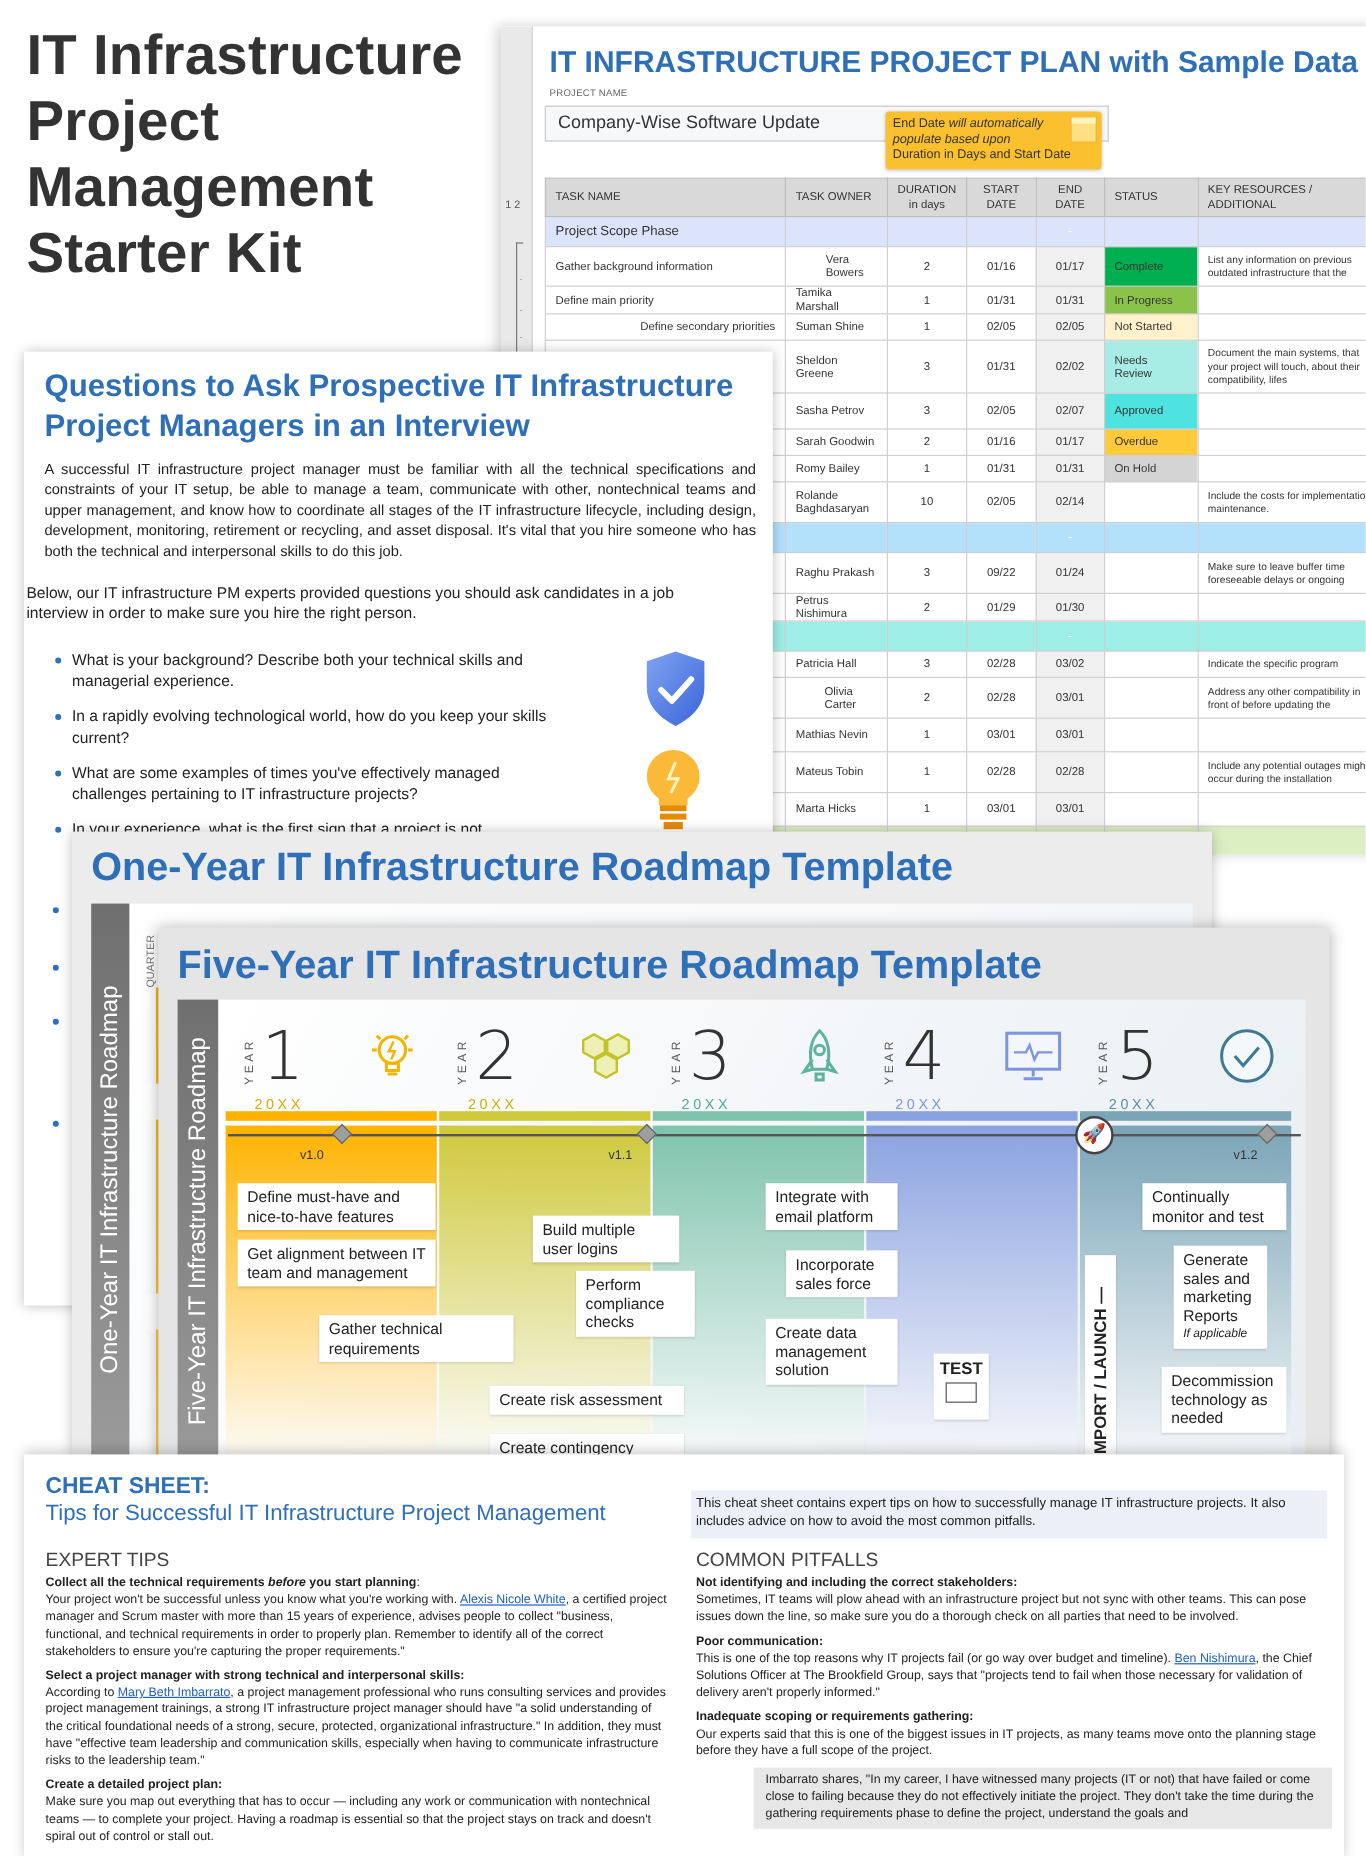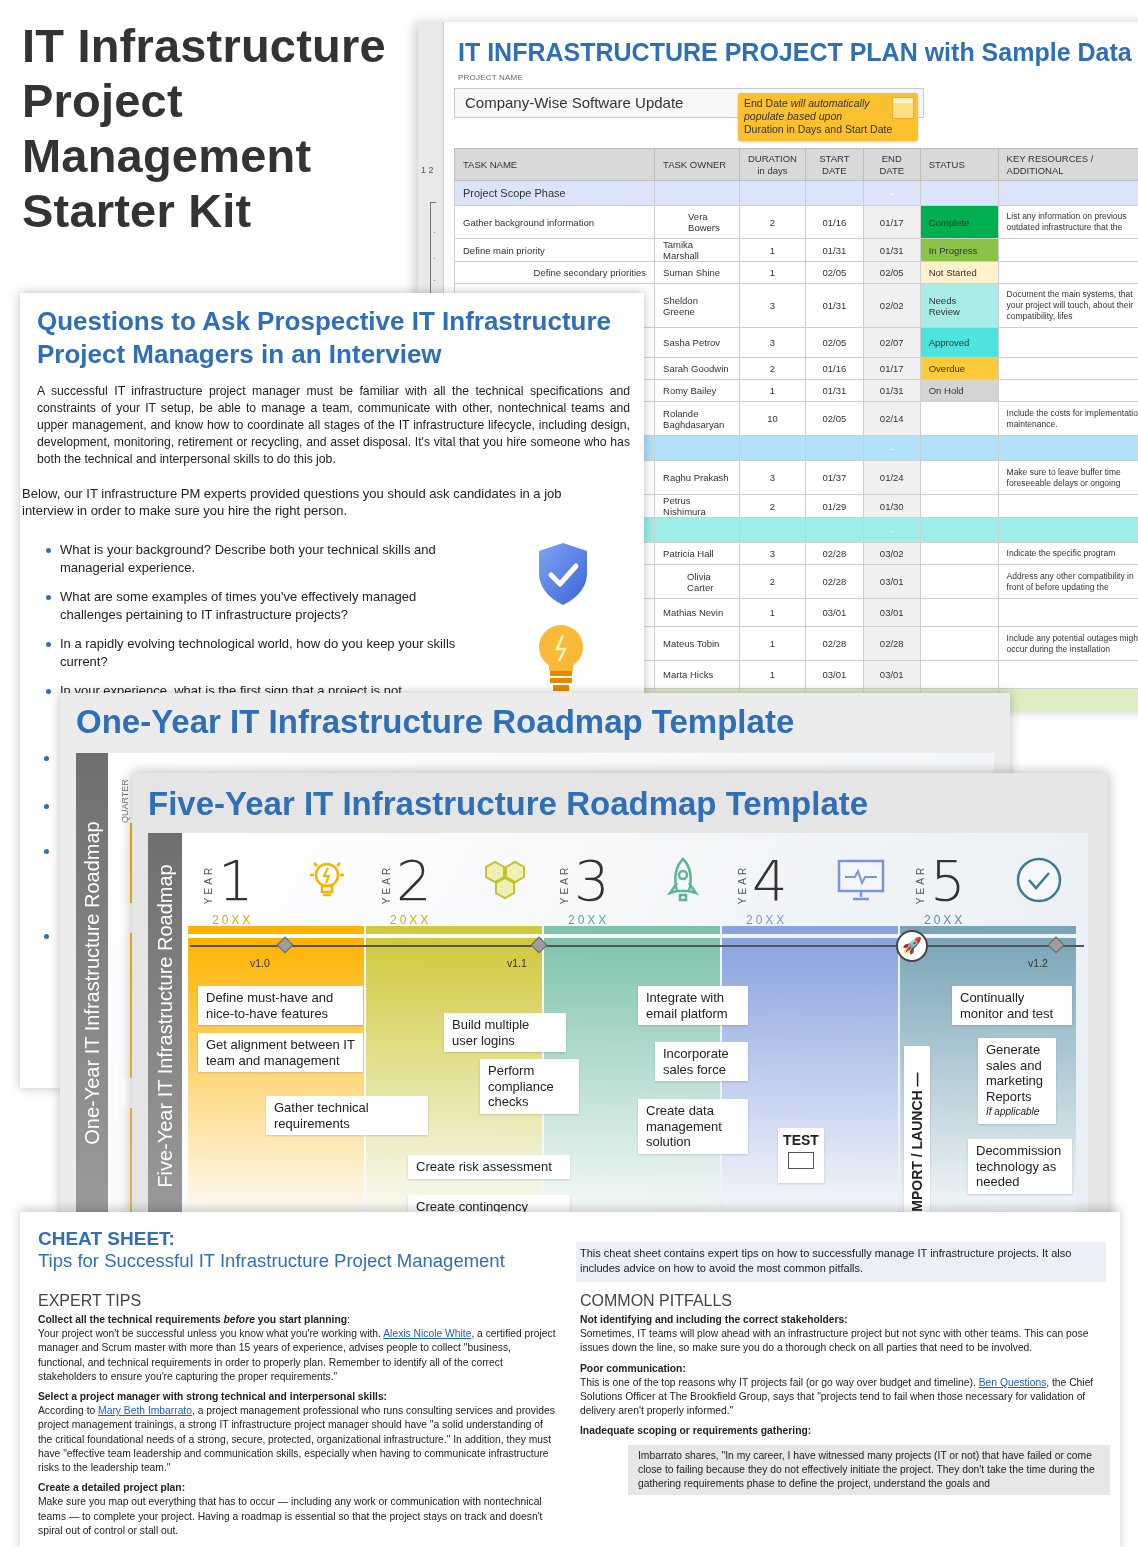--- a/index.html
+++ b/index.html
@@ -222,21 +222,21 @@
           <td style="background: rgb(179, 224, 251);"></td>
           <td style="background: rgb(179, 224, 251);"></td>
           <td class="dash" style="background: rgb(179, 224, 251);">-</td>
           <td style="background: rgb(179, 224, 251);"></td>
           <td style="background: rgb(179, 224, 251);"></td>
         </tr>
         <tr>
           <td style="height: 34px;"></td>
           <td style="height: 34px;">Raghu Prakash</td>
           <td class="c" style="height: 34px;">3</td>
-          <td class="c" style="height: 34px;">01/37</td>
+          <td class="c" style="height: 34px;">09/22</td>
           <td class="end" style="height: 34px;">01/24</td>
           <td style="height: 34px;"></td>
           <td style="height: 34px; font-size: 8.5px; white-space: normal;">Make sure to leave buffer time foreseeable delays or ongoing</td>
         </tr>
         <tr>
           <td style="height: 22px;"></td>
           <td style="height: 22px;">Petrus Nishimura</td>
           <td class="c" style="height: 22px;">2</td>
           <td class="c" style="height: 22px;">01/29</td>
           <td class="end" style="height: 22px;">01/30</td>
@@ -309,22 +309,22 @@
       </tbody>
   </table>
 </section>
 
 <section class="questions">
   <h2 class="q-title">Questions to Ask Prospective IT Infrastructure Project Managers in an Interview</h2>
   <p class="q-intro">A successful IT infrastructure project manager must be familiar with all the technical specifications and constraints of your IT setup, be able to manage a team, communicate with other, nontechnical teams and upper management, and know how to coordinate all stages of the IT infrastructure lifecycle, including design, development, monitoring, retirement or recycling, and asset disposal. It's vital that you hire someone who has both the technical and interpersonal skills to do this job.</p>
   <p class="q-intro2">Below, our IT infrastructure PM experts provided questions you should ask candidates in a job interview in order to make sure you hire the right person.</p>
   <ul class="q-list">
     <li>What is your background? Describe both your technical skills and managerial experience.</li>
+    <li>In a rapidly evolving technological world, how do you keep your skills current?</li>
     <li>What are some examples of times you've effectively managed challenges pertaining to IT infrastructure projects?</li>
-    <li>In a rapidly evolving technological world, how do you keep your skills current?</li>
     <li>In your experience, what is the first sign that a project is not</li>
   </ul>
   <div class="q-bullets-left">
     <span style="top:463px"></span>
       <span style="top:511px"></span>
       <span style="top:556px"></span>
       <span style="top:641px"></span>
   </div>
   <svg class="shield" viewBox="0 0 56 66">
     <defs>
@@ -481,20 +481,21 @@
   </div>
 
   <div class="cs-head" style="left:560px;top:80px">COMMON PITFALLS</div>
   <div class="cs-text" style="left:560px;top:101px;width:530px">
     <div class="cs-block">
       <b>Not identifying and including the correct stakeholders:</b><br>
       <span>Sometimes, IT teams will plow ahead with an infrastructure project but not sync with other teams. This can pose issues down the line, so make sure you do a thorough check on all parties that need to be involved.</span>
     </div>
     <div class="cs-block">
       <b>Poor communication:</b><br>
-      <span>This is one of the top reasons why IT projects fail (or go way over budget and timeline). </span><a>Ben Questions</a><span>, the Chief Solutions Officer at The Brookfield Group, says that "projects tend to fail when those necessary for validation of delivery aren't properly informed."</span>
+      <span>This is one of the top reasons why IT projects fail (or go way over budget and timeline). </span><a>Ben Nishimura</a><span>, the Chief Solutions Officer at The Brookfield Group, says that "projects tend to fail when those necessary for validation of delivery aren't properly informed."</span>
     </div>
     <div class="cs-block">
       <b>Inadequate scoping or requirements gathering:</b><br>
+      <span>Our experts said that this is one of the biggest issues in IT projects, as many teams move onto the planning stage before they have a full scope of the project.</span>
       <div class="quote">Imbarrato shares, "In my career, I have witnessed many projects (IT or not) that have failed or come close to failing because they do not effectively initiate the project. They don't take the time during the gathering requirements phase to define the project, understand the goals and</div>
     </div>
   </div>
 </section>
 
 </body></html>

